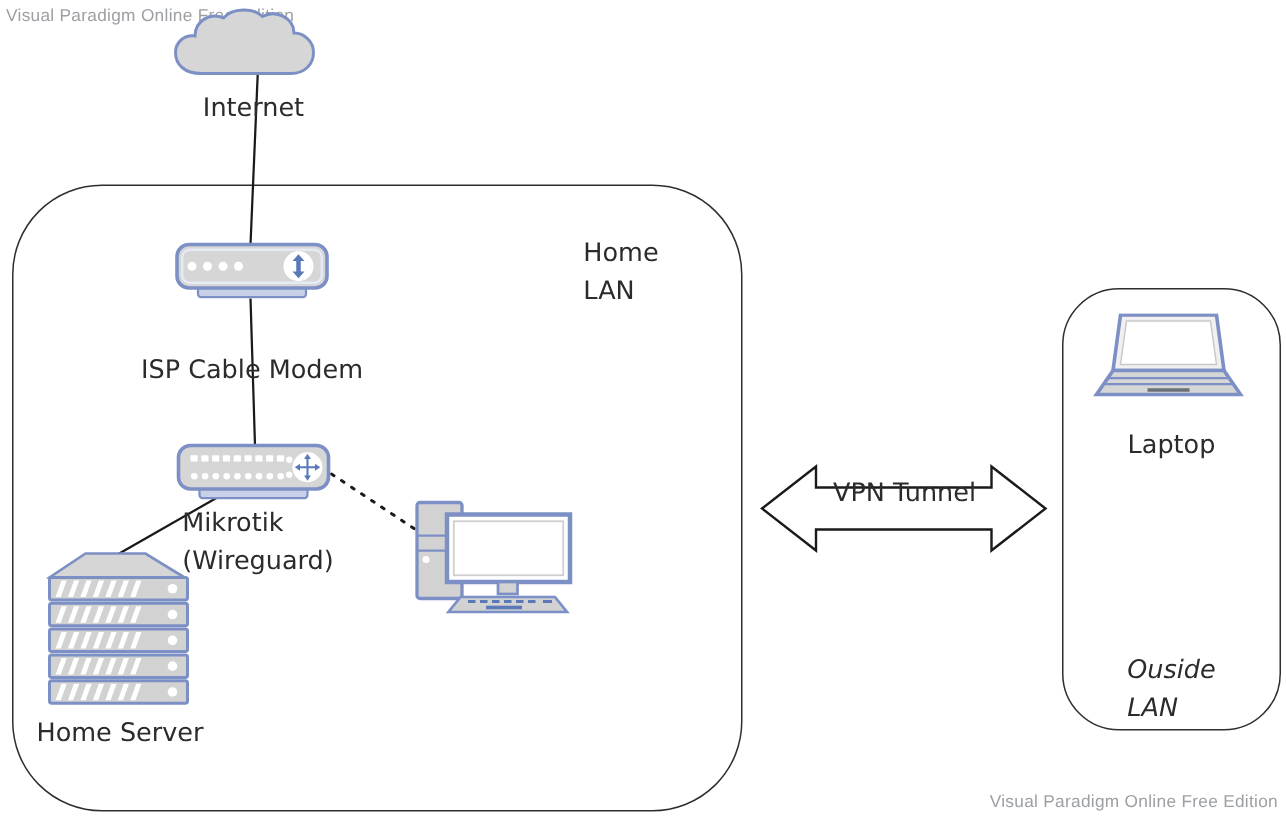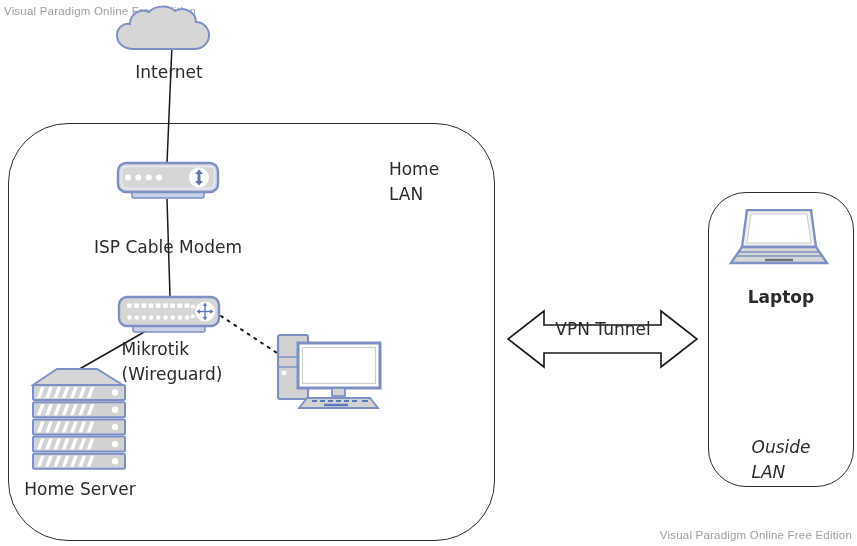--- a/index.html
+++ b/index.html
@@ -31,21 +31,21 @@
     position:absolute; transform:translateX(-50%); 
     font-size:17px; line-height:24.5px; color:#2b2b2b; white-space:pre-line;
   }
   #lbl-internet { left:169px; top:60px; }
   #lbl-homelan  { left:414px; top:157px; }
   #lbl-isp      { left:168px; top:203px;margin-top:32px; }
   #lbl-mikrotik { left:172px; top:337px; }
   #lbl-server   { left:80px;  top:477px; }
   #lbl-rpi      { left:330px; top:415px; }
   #lbl-vpn      { left:603px; top:285px;margin-top:32px; }
-  #lbl-laptop   { left:781px; top:285px;font-weight:bold; }
+  #lbl-laptop   { left:781px; top:285px; }
   #lbl-outside  { left:781px; top:435px;font-style:italic; }
 </style>
 </head>
 <body>
 
 <div class="canvas">
 
   <span class="wm wm-top">Visual Paradigm Online Free Edition</span>
   <span class="wm wm-bottom">Visual Paradigm Online Free Edition</span>
 

